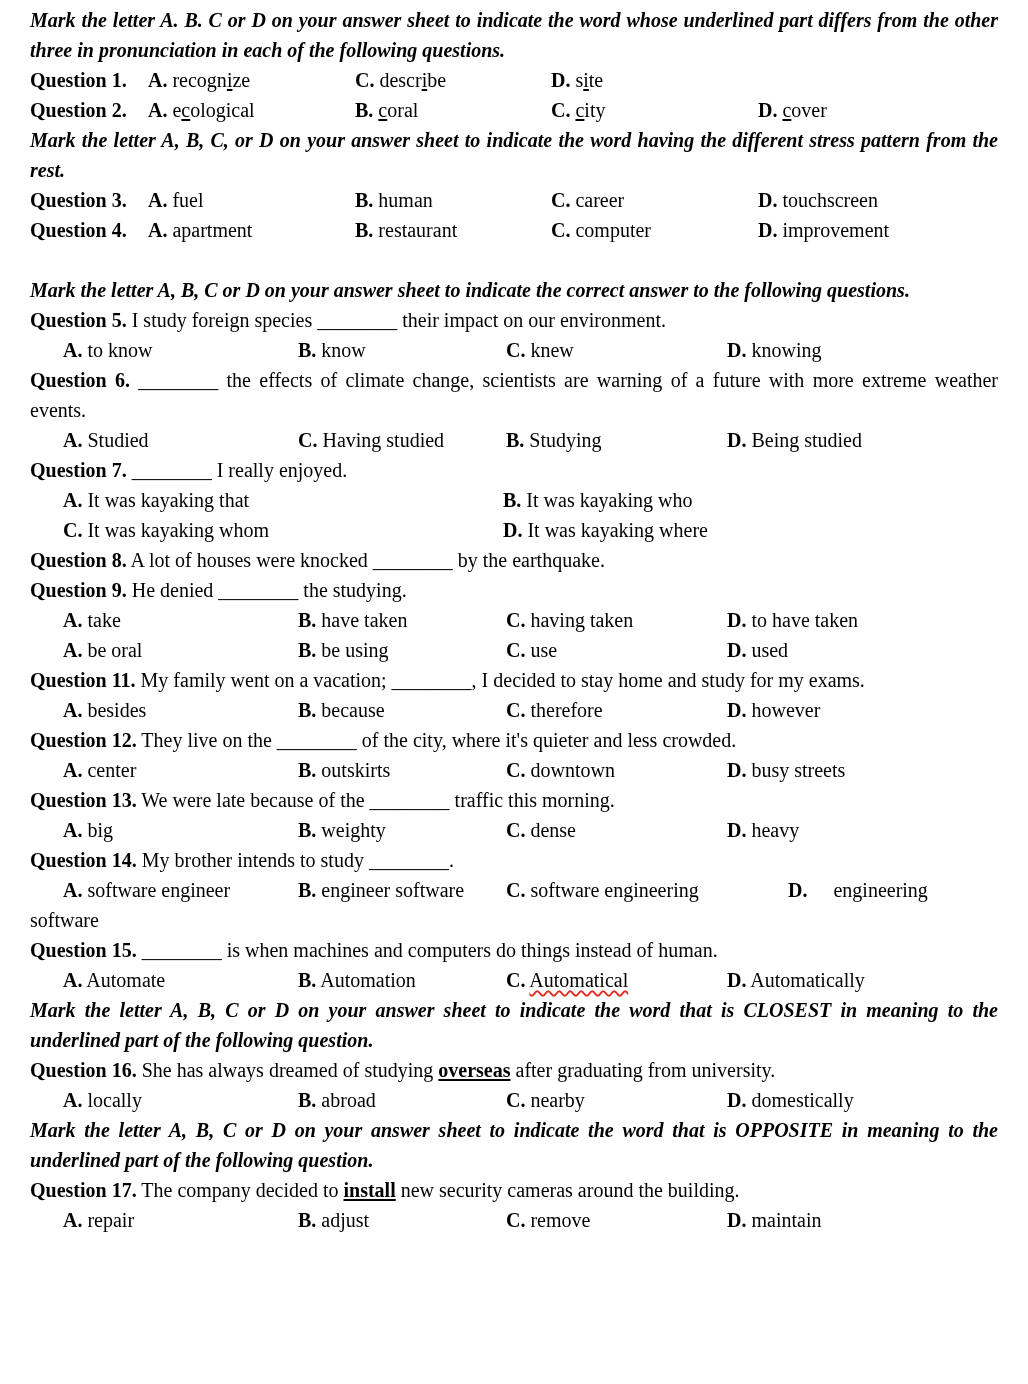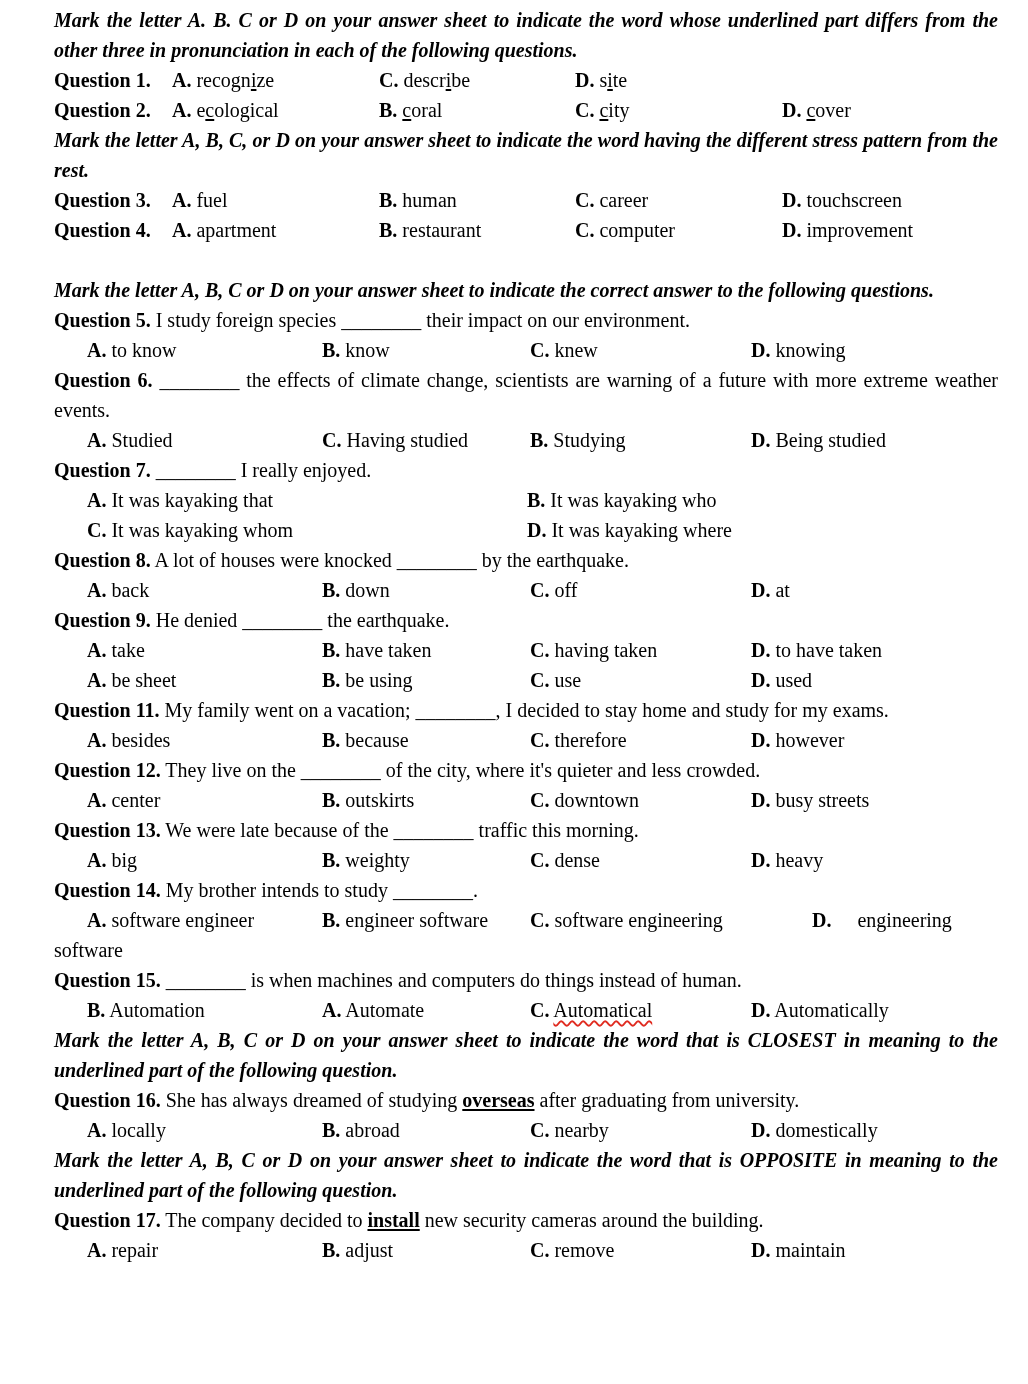--- a/index.html
+++ b/index.html
@@ -4,21 +4,21 @@
 <style>
   * { box-sizing: border-box; }
   html, body { margin: 0; padding: 0; }
   body {
     width: 1028px; height: 1384px;
     background: #ffffff; color: #000000;
     font-family: "Liberation Serif", "DejaVu Serif", serif;
     font-size: 20px; line-height: 30px;
     overflow: hidden;
   }
-  .page { padding: 5px 30px 0 30px; margin-left: 24px; }
+  .page { padding: 5px 30px 0 30px; }
   .b { font-weight: bold; }
   .instr { font-weight: bold; font-style: italic; text-align: justify; }
   .stem { text-align: justify; }
   .qline { display: grid; grid-template-columns: 118px 207px 196px 207px 1fr; }
   .opts4 { display: grid; grid-template-columns: 235px 208px 221px 1fr; padding-left: 33px; }
   .opts4w { display: grid; grid-template-columns: 235px 208px 282px 1fr; padding-left: 33px; }
   .opts2 { display: grid; grid-template-columns: 440px 1fr; padding-left: 33px; }
   .spacer { height: 30px; }
   .u { text-decoration: underline; text-underline-offset: 2px; }
   .kw { font-weight: bold; text-decoration: underline; text-underline-offset: 2px; }
@@ -94,37 +94,31 @@
 
   <div class="stem"><span class="b">Question 7.</span> <span>________ I really enjoyed.</span></div>
   <div class="opts2">
     <span><span class="b">A.</span> <span>It was kayaking that</span></span>
     <span><span class="b">B.</span> <span>It was kayaking who</span></span>
     <span><span class="b">C.</span> <span>It was kayaking whom</span></span>
     <span><span class="b">D.</span> <span>It was kayaking where</span></span>
   </div>
 
   <div class="stem"><span class="b">Question 8.</span> <span>A lot of houses were knocked ________ by the earthquake.</span></div>
-  <div class="opts4">
-    <span><span class="b">A.</span> <span>back</span></span>
-    <span><span class="b">B.</span> <span>down</span></span>
-    <span><span class="b">C.</span> <span>off</span></span>
-    <span><span class="b">D.</span> <span>at</span></span>
-  </div>
 
-  <div class="stem"><span class="b">Question 9.</span> <span>He denied ________ the earthquake.</span></div>
+  <div class="stem"><span class="b">Question 9.</span> <span>He denied ________ the studying.</span></div>
   <div class="opts4">
     <span><span class="b">A.</span> <span>take</span></span>
     <span><span class="b">B.</span> <span>have taken</span></span>
     <span><span class="b">C.</span> <span>having taken</span></span>
     <span><span class="b">D.</span> <span>to have taken</span></span>
   </div>
 
   <div class="opts4">
-    <span><span class="b">A.</span> <span>be sheet</span></span>
+    <span><span class="b">A.</span> <span>be oral</span></span>
     <span><span class="b">B.</span> <span>be using</span></span>
     <span><span class="b">C.</span> <span>use</span></span>
     <span><span class="b">D.</span> <span>used</span></span>
   </div>
 
   <div class="stem"><span class="b">Question 11.</span> <span>My family went on a vacation; ________, I decided to stay home and study for my exams.</span></div>
   <div class="opts4">
     <span><span class="b">A.</span> <span>besides</span></span>
     <span><span class="b">B.</span> <span>because</span></span>
     <span><span class="b">C.</span> <span>therefore</span></span>
@@ -151,22 +145,22 @@
   <div class="opts4w">
     <span><span class="b">A.</span> <span>software engineer</span></span>
     <span><span class="b">B.</span> <span>engineer software</span></span>
     <span><span class="b">C.</span> <span>software engineering</span></span>
     <span><span class="b gapd">D.</span><span>engineering</span></span>
   </div>
   <div>software</div>
 
   <div class="stem"><span class="b">Question 15.</span> <span>________ is when machines and computers do things instead of human.</span></div>
   <div class="opts4">
+    <span><span class="b">A.</span> <span>Automate</span></span>
     <span><span class="b">B.</span> <span>Automation</span></span>
-    <span><span class="b">A.</span> <span>Automate</span></span>
     <span><span class="b">C.</span> <span class="wavy">Automatical</span></span>
     <span><span class="b">D.</span> <span>Automatically</span></span>
   </div>
 
   <div class="instr">Mark the letter A, B, C or D on your answer sheet to indicate the word that is CLOSEST in meaning to the underlined part of the following question.</div>
 
   <div class="stem"><span class="b">Question 16.</span> <span>She has always dreamed of studying</span> <span class="kw">overseas</span> <span>after graduating from university.</span></div>
   <div class="opts4">
     <span><span class="b">A.</span> <span>locally</span></span>
     <span><span class="b">B.</span> <span>abroad</span></span>

